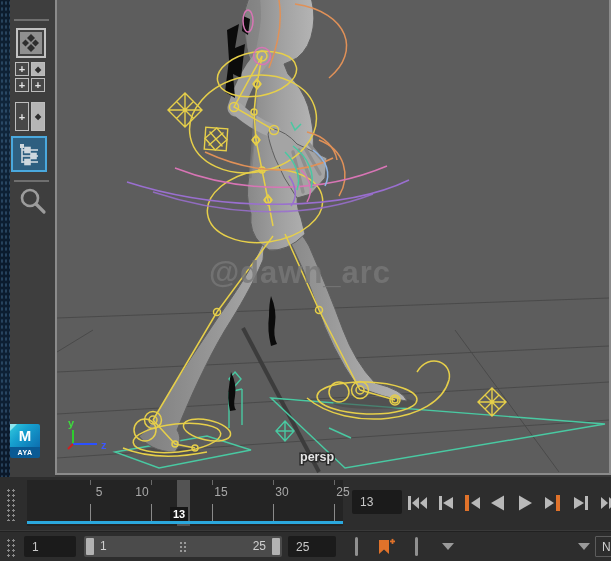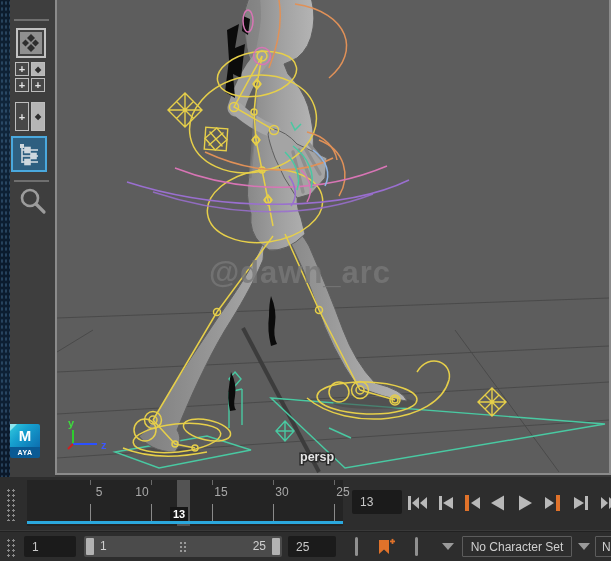--- a/index.html
+++ b/index.html
@@ -402,20 +402,19 @@
         <rect x="15.6" y="1.9" width="1.8" height="5" fill="#e0722a"></rect>
       </svg>
       </button>
 
     <div class="mini-slider" style="left:412px">
         <i></i>
       </div>
 
     <div class="dd-arrow" style="left:442px;top:11px"></div>
 
-    <div class="combo" style="left:462px;width:110px">No Character Set</div>
 
     <div class="dd-arrow" style="left:578px;top:11px"></div>
 
     <div class="combo" style="left:595px;width:40px;justify-content:flex-start;padding-left:6px">N</div>
   </div>
 
 </div>
 
 </body></html>

